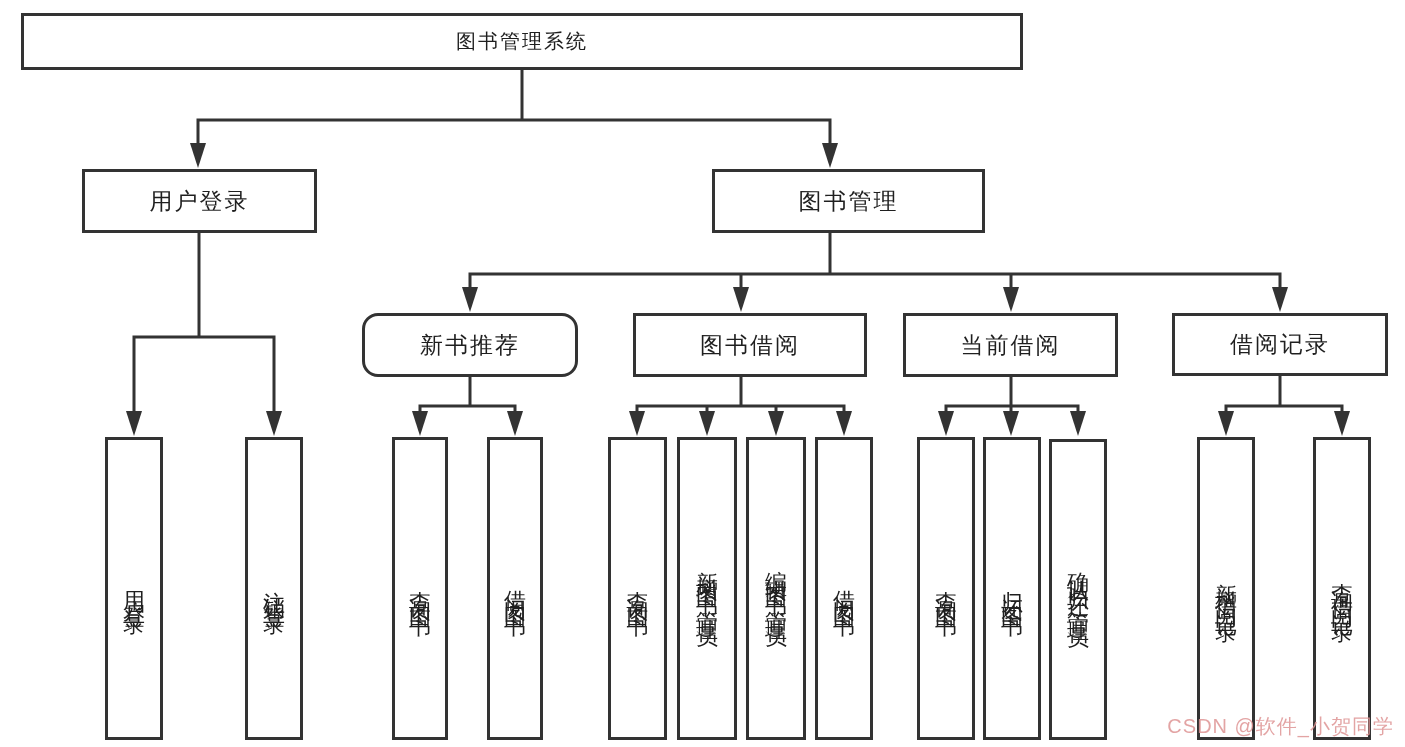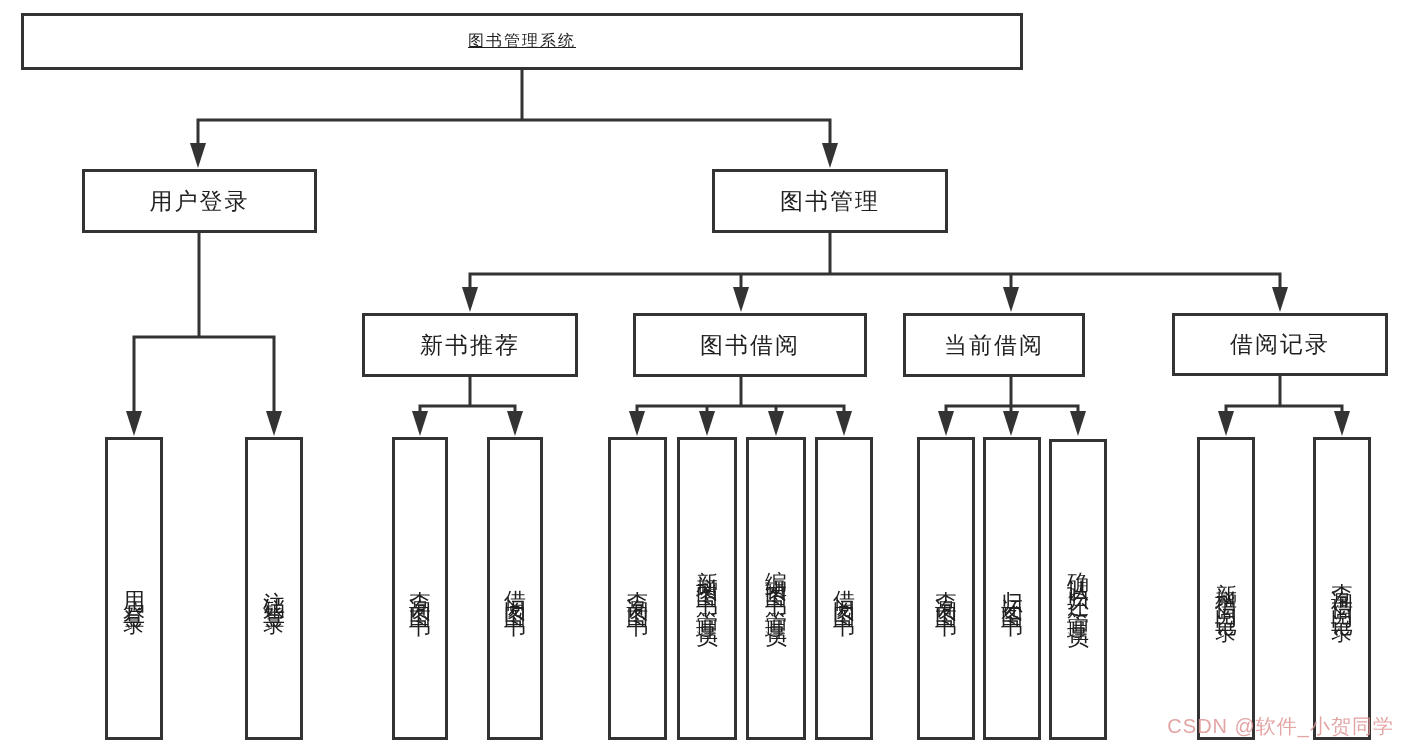--- a/index.html
+++ b/index.html
@@ -13,21 +13,21 @@
   svg.connectors{position:absolute;left:0;top:0;width:1405px;height:747px;pointer-events:none;}
   .box{
     position:absolute;
     box-sizing:border-box;
     border:3px solid #333333;
     background:#ffffff;
     display:flex;align-items:center;justify-content:center;
     color:#1f1f1f;
   }
   .hbox{font-size:23px;letter-spacing:2px;white-space:nowrap;}
-  .root{font-size:16px;text-decoration:underline;}
+  .root{font-size:20px;}
   .vbox{font-size:22px;}
   .vbox .vtext{
     writing-mode:vertical-rl;
     text-orientation:mixed;
     letter-spacing:8px;
     line-height:1;
     white-space:nowrap;
   }
   .watermark{
     position:absolute;
@@ -90,31 +90,31 @@
     </g>
   </svg>
 
   <div class="box hbox root" style="left:21px;top:13px;width:1002px;height:57px;">
     <span>图书管理系统</span>
   </div>
 
   <div class="box hbox" style="left:82px;top:169px;width:235px;height:64px;">
     <span>用户登录</span>
   </div>
-  <div class="box hbox" style="left:712px;top:169px;width:236px;height:64px;">
+  <div class="box hbox" style="left:712px;top:169px;width:273px;height:64px;">
     <span>图书管理</span>
   </div>
 
-  <div class="box hbox" style="left:362px;top:313px;width:216px;height:64px;">
+  <div class="box hbox" style="left:362px;top:313px;width:216px;height:64px;border-radius:16px;">
     <span>新书推荐</span>
   </div>
   <div class="box hbox" style="left:633px;top:313px;width:234px;height:64px;">
     <span>图书借阅</span>
   </div>
-  <div class="box hbox" style="left:903px;top:313px;width:182px;height:64px;align-items:center;">
+  <div class="box hbox" style="left:903px;top:313px;width:215px;height:64px;align-items:center;">
     <span>当前借阅</span>
   </div>
   <div class="box hbox" style="left:1172px;top:313px;width:216px;height:63px;">
     <span>借阅记录</span>
   </div>
 
   <div class="box vbox" style="left:105px;top:437px;width:58px;height:303px;">
     <span class="vtext">用户登录</span>
   </div>
   <div class="box vbox" style="left:245px;top:437px;width:58px;height:303px;">

